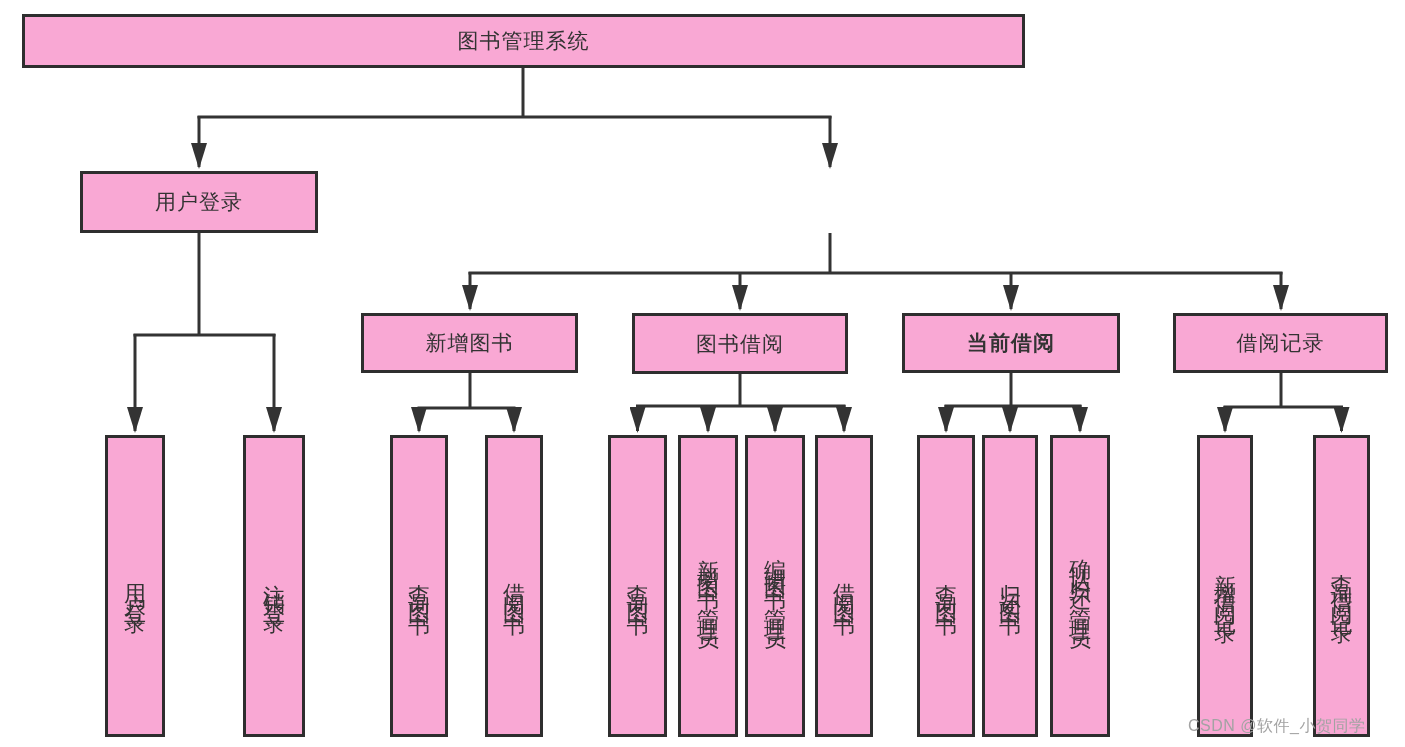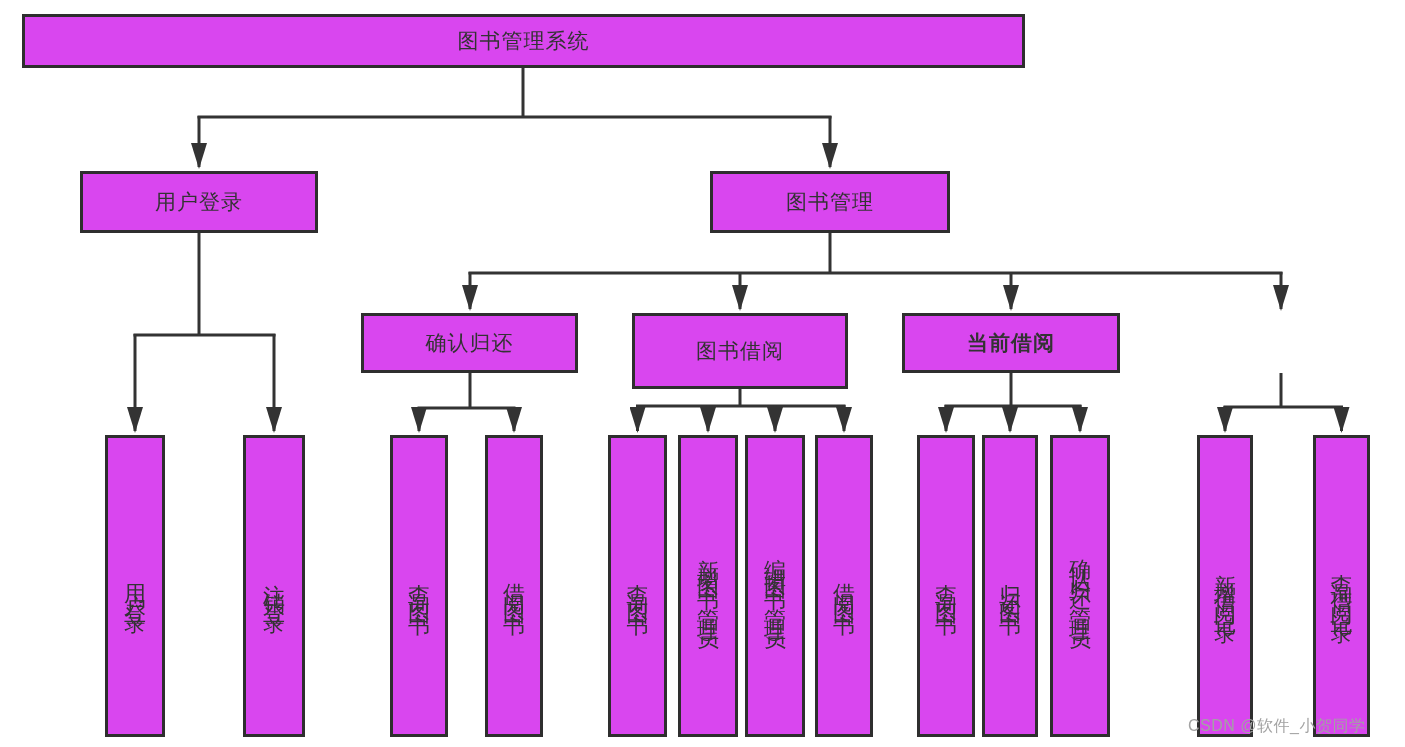--- a/index.html
+++ b/index.html
@@ -8,21 +8,21 @@
     width: 1405px;
     height: 747px;
     background: #ffffff;
     font-family: "Liberation Sans", "DejaVu Sans", sans-serif;
     overflow: hidden;
   }
   .lines { position: absolute; left: 0; top: 0; width: 1405px; height: 747px; }
   .node {
     position: absolute;
     box-sizing: border-box;
-    background: #d946ef;
+    background: #f9a8d4;
     border: 3px solid #2e2e2e;
     display: flex;
     align-items: center;
     justify-content: center;
     color: #333333;
     font-size: 21px;
     letter-spacing: 1px;
     z-index: 2;
   }
   .leaf { top: 435px; height: 302px; }
@@ -32,21 +32,21 @@
     line-height: 1;
     font-size: 22px;
     letter-spacing: 10px;
     color: #333333;
   }
   
   #n-root            { left: 22px;   top: 14px;  width: 1003px; height: 54px; }
   #n-user-login      { left: 80px;   top: 171px; width: 238px;  height: 62px; }
   #n-book-management { left: 710px;  top: 171px; width: 240px;  height: 62px; }
   #n-new-book-recommend { left: 361px;  top: 313px; width: 217px; height: 60px; }
-  #n-book-borrow        { left: 632px;  top: 313px; width: 216px; height: 76px; }
+  #n-book-borrow        { left: 632px;  top: 313px; width: 216px; height: 61px; }
   #n-current-borrow     { left: 902px;  top: 313px; width: 218px; height: 60px; font-weight: bold; }
   #n-borrow-record      { left: 1173px; top: 313px; width: 215px; height: 60px; }
   
   #lf-user-login  { left: 105px;  width: 60px; }
   #lf-logout      { left: 243px;  width: 62px; }
   #lf-nb-query    { left: 390px;  width: 58px; }
   #lf-nb-borrow   { left: 485px;  width: 58px; }
   #lf-bb-query    { left: 608px;  width: 59px; }
   #lf-bb-add      { left: 678px;  width: 60px; }
   #lf-bb-edit     { left: 745px;  width: 60px; }
@@ -122,32 +122,32 @@
     </g>
   </svg>
 
   <div class="node" id="n-root">
     <span>图书管理系统</span>
   </div>
 
   <div class="node" id="n-user-login">
     <span>用户登录</span>
   </div>
-  <div class="node" id="n-book-management">
-    <span>图书管理</span>
-  </div>
 
   <div class="node" id="n-new-book-recommend">
-    <span>确认归还</span>
+    <span>新增图书</span>
   </div>
   <div class="node" id="n-book-borrow">
     <span>图书借阅</span>
   </div>
   <div class="node" id="n-current-borrow">
     <span>当前借阅</span>
+  </div>
+  <div class="node" id="n-borrow-record">
+    <span>借阅记录</span>
   </div>
 
   <div class="node leaf" id="lf-user-login">
     <span>用户登录</span>
   </div>
   <div class="node leaf" id="lf-logout">
     <span>注销登录</span>
   </div>
 
   <div class="node leaf" id="lf-nb-query">

